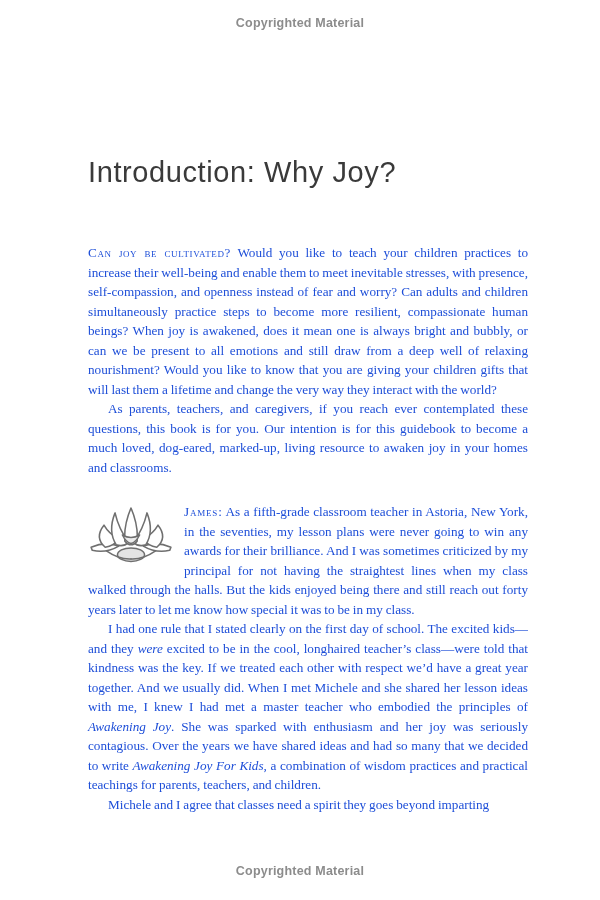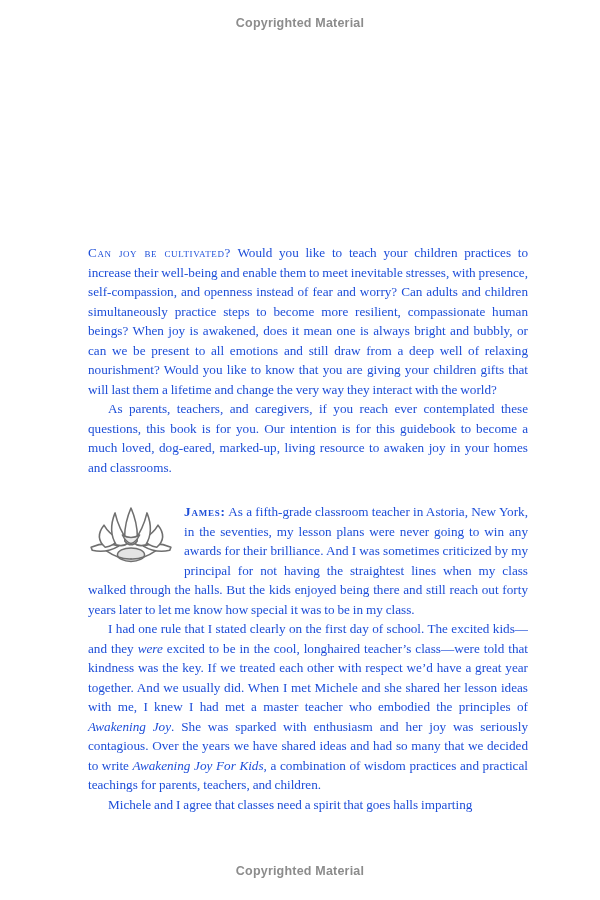--- a/index.html
+++ b/index.html
@@ -54,38 +54,39 @@
     margin: 0;
   }
   .body-text p.indent { text-indent: 20px; }
   .body-text p.section-start { margin-top: 25px; }
   .run-smallcaps {
     font-variant: small-caps;
     letter-spacing: 0.6px;
   }
   .run-smallcaps-bold {
     font-variant: small-caps;
-    font-weight: bold;
+    font-weight: normal;
     letter-spacing: 0.8px;
   }
   .run-italic { font-style: italic; }
   .lotus-float {
     float: left;
     width: 86px;
     height: 56px;
     margin: 2px 10px 4px 0;
   }
   .lotus-float svg { display: block; overflow: visible; }
 </style>
 </head>
 <body>
 
 <div class="page">
   <div class="copyright top">Copyrighted Material</div>
 
+  <h1 class="chapter-title">Introduction: Why Joy?</h1>
 
   <div class="body-text" id="body-text">
       <p><span class="run-smallcaps">Can joy be cultivated?</span><span class="run-normal"> Would you like to teach your children practices to increase their well-being and enable them to meet inevitable stresses, with presence, self-compassion, and openness instead of fear and worry? Can adults and children simultaneously practice steps to become more resilient, compassionate human beings? When joy is awakened, does it mean one is always bright and bubbly, or can we be present to all emotions and still draw from a deep well of relaxing nourishment? Would you like to know that you are giving your children gifts that will last them a lifetime and change the very way they interact with the world?</span></p>
       <p class="indent"><span class="run-normal">As parents, teachers, and caregivers, if you reach ever contemplated these questions, this book is for you. Our intention is for this guidebook to become a much loved, dog-eared, marked-up, living resource to awaken joy in your homes and classrooms.</span></p>
       <p class="section-start"><span class="lotus-float">
     <svg viewBox="0 0 140 100" width="86" height="62" xmlns="http://www.w3.org/2000/svg">
       <g stroke="#6f6f6f" stroke-width="2.5" fill="#ffffff" stroke-linejoin="round" stroke-linecap="round">
         <path d="M5 70 Q28 60 50 68 Q30 80 7 75 Z"></path>
         <path d="M135 70 Q112 60 90 68 Q110 80 133 75 Z"></path>
         <path d="M26 34 Q10 54 28 70 Q42 68 50 57 Q34 48 26 34 Z"></path>
@@ -94,17 +95,17 @@
         <path d="M96 14 Q108 44 94 66 Q82 70 74 62 Q90 40 96 14 Z"></path>
         <path d="M70 6 Q58 34 60 60 Q70 72 80 60 Q82 34 70 6 Z"></path>
         <path d="M56 50 Q62 62 70 64 Q78 62 84 50 Q70 58 56 50 Z" fill="#ececec"></path>
         <ellipse cx="70" cy="82" rx="22" ry="11" fill="#e4e4e4"></ellipse>
         <path d="M30 76 Q50 90 70 89" fill="none"></path>
         <path d="M110 76 Q90 90 70 89" fill="none"></path>
       </g>
     </svg>
   </span><span class="run-smallcaps-bold">James:</span><span class="run-normal"> As a fifth-grade classroom teacher in Astoria, New York, in the seventies, my lesson plans were never going to win any awards for their brilliance. And I was sometimes criticized by my principal for not having the straightest lines when my class walked through the halls. But the kids enjoyed being there and still reach out forty years later to let me know how special it was to be in my class.</span></p>
       <p class="indent"><span class="run-normal">I had one rule that I stated clearly on the first day of school. The excited kids—and they </span><span class="run-italic">were</span><span class="run-normal"> excited to be in the cool, longhaired teacher’s class—were told that kindness was the key. If we treated each other with respect we’d have a great year together. And we usually did. When I met Michele and she shared her lesson ideas with me, I knew I had met a master teacher who embodied the principles of </span><span class="run-italic">Awakening Joy</span><span class="run-normal">. She was sparked with enthusiasm and her joy was seriously contagious. Over the years we have shared ideas and had so many that we decided to write </span><span class="run-italic">Awakening Joy For Kids</span><span class="run-normal">, a combination of wisdom practices and practical teachings for parents, teachers, and children.</span></p>
-      <p class="indent"><span class="run-normal">Michele and I agree that classes need a spirit that goes halls imparting</span></p>
+      <p class="indent"><span class="run-normal">Michele and I agree that classes need a spirit they goes beyond imparting</span></p>
     </div>
 
   <div class="copyright bottom">Copyrighted Material</div>
 </div>
 
 </body></html>

